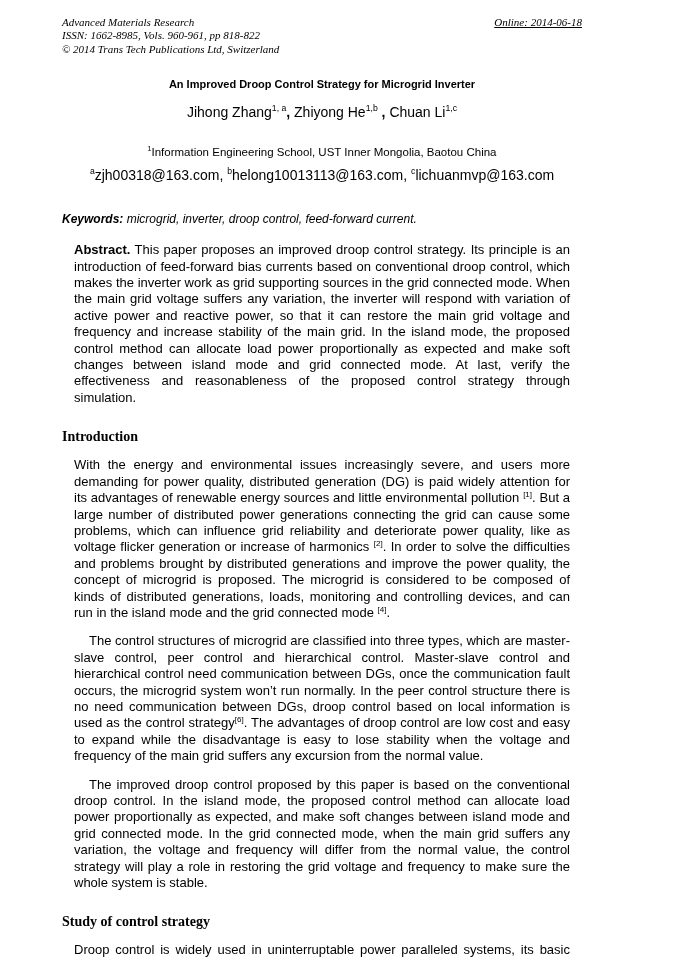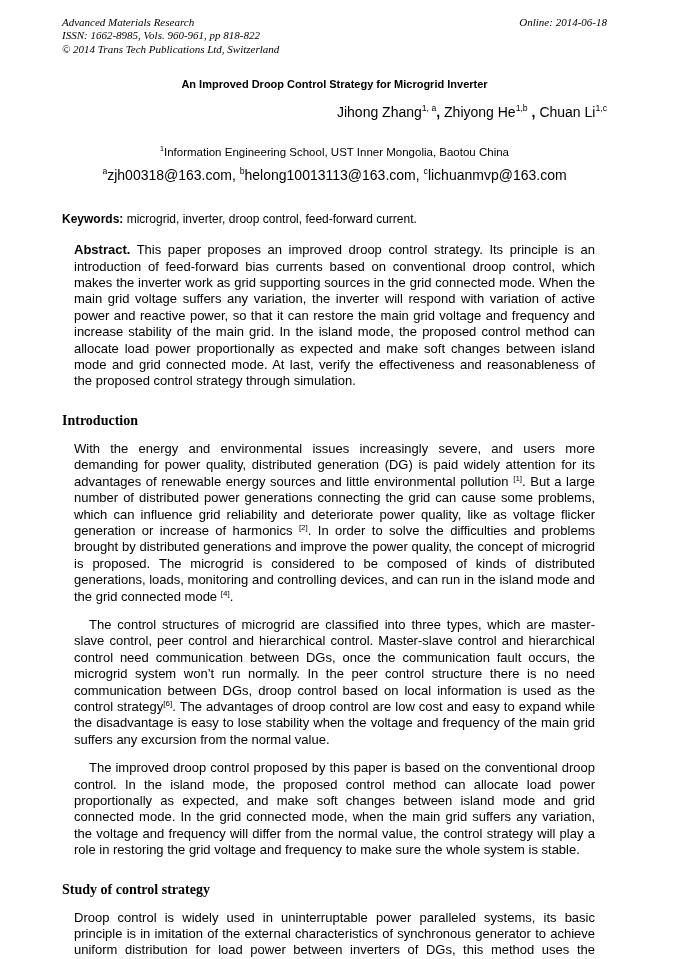--- a/index.html
+++ b/index.html
@@ -2,67 +2,68 @@
 <html><head>
 <meta charset="utf-8">
 <style>
   html, body { margin: 0; padding: 0; background: #ffffff; }
   .page {
     position: relative;
     width: 678px;
     height: 959px;
     box-sizing: border-box;
     margin: 0 auto;
-    padding: 16px 71px 20px 62px;
+    padding: 16px 96px 20px 62px;
     background: #ffffff;
     color: #000000;
     font-family: "Liberation Serif", serif;
   }
   .header {
     display: flex;
     justify-content: space-between;
     align-items: flex-start;
     font-style: italic;
     font-size: 11px;
     line-height: 13.4px;
     font-family: "Liberation Serif", serif;
   }
   .journal-info div { white-space: nowrap; }
-  .online-date { white-space: nowrap; }
+  .online-date { white-space: nowrap; text-decoration: underline; }
   .title {
     font-family: "Liberation Sans", sans-serif;
     font-size: 11px;
     font-weight: bold;
     text-align: center;
     margin: 22px 0 0 0;
   }
   .authors {
     font-family: "Liberation Sans", sans-serif;
     font-size: 14px;
-    text-align: right;
+    text-align: center;
     margin-top: 14px;
   }
   .affiliation {
     font-family: "Liberation Sans", sans-serif;
     font-size: 11.5px;
     text-align: center;
     margin-top: 26px;
   }
   .emails {
     font-family: "Liberation Sans", sans-serif;
     font-size: 14px;
     text-align: center;
     margin-top: 9px;
   }
   .keywords {
     font-family: "Liberation Sans", sans-serif;
     font-size: 12px;
     line-height: 16px;
     margin: 28px 0 0 0;
     text-align: left;
+    font-style: italic;
   }
   .kw-label { font-weight: bold; }
   .abstract, .body {
     font-family: Liberation Sans, sans-serif;
     font-size: 13px;
     line-height: 16.4px;
     text-align: justify;
     margin: 12px;
   }
   .abstract { margin-top: 15px; }

